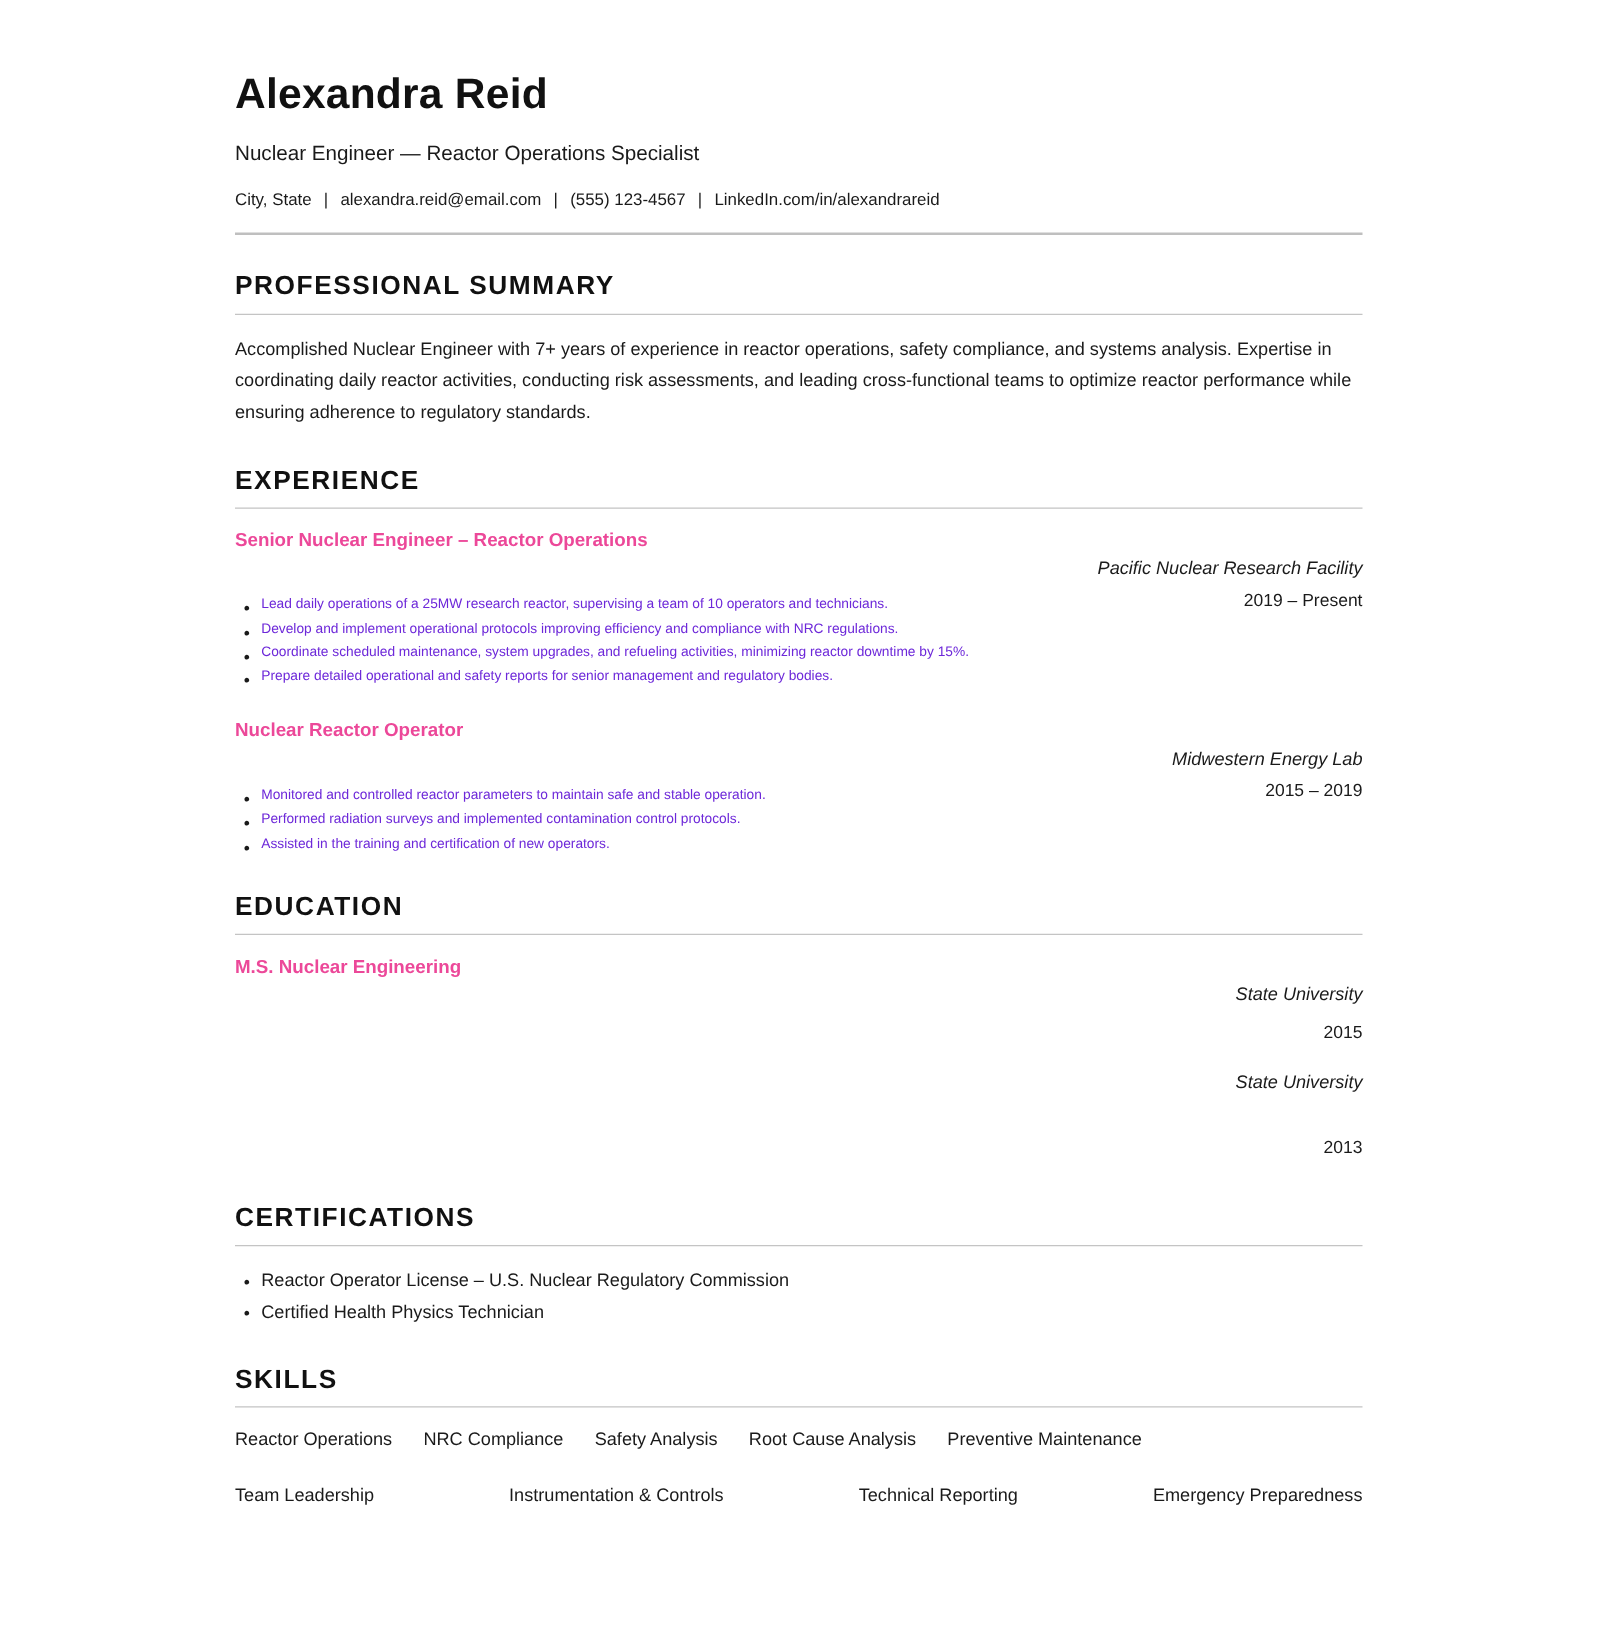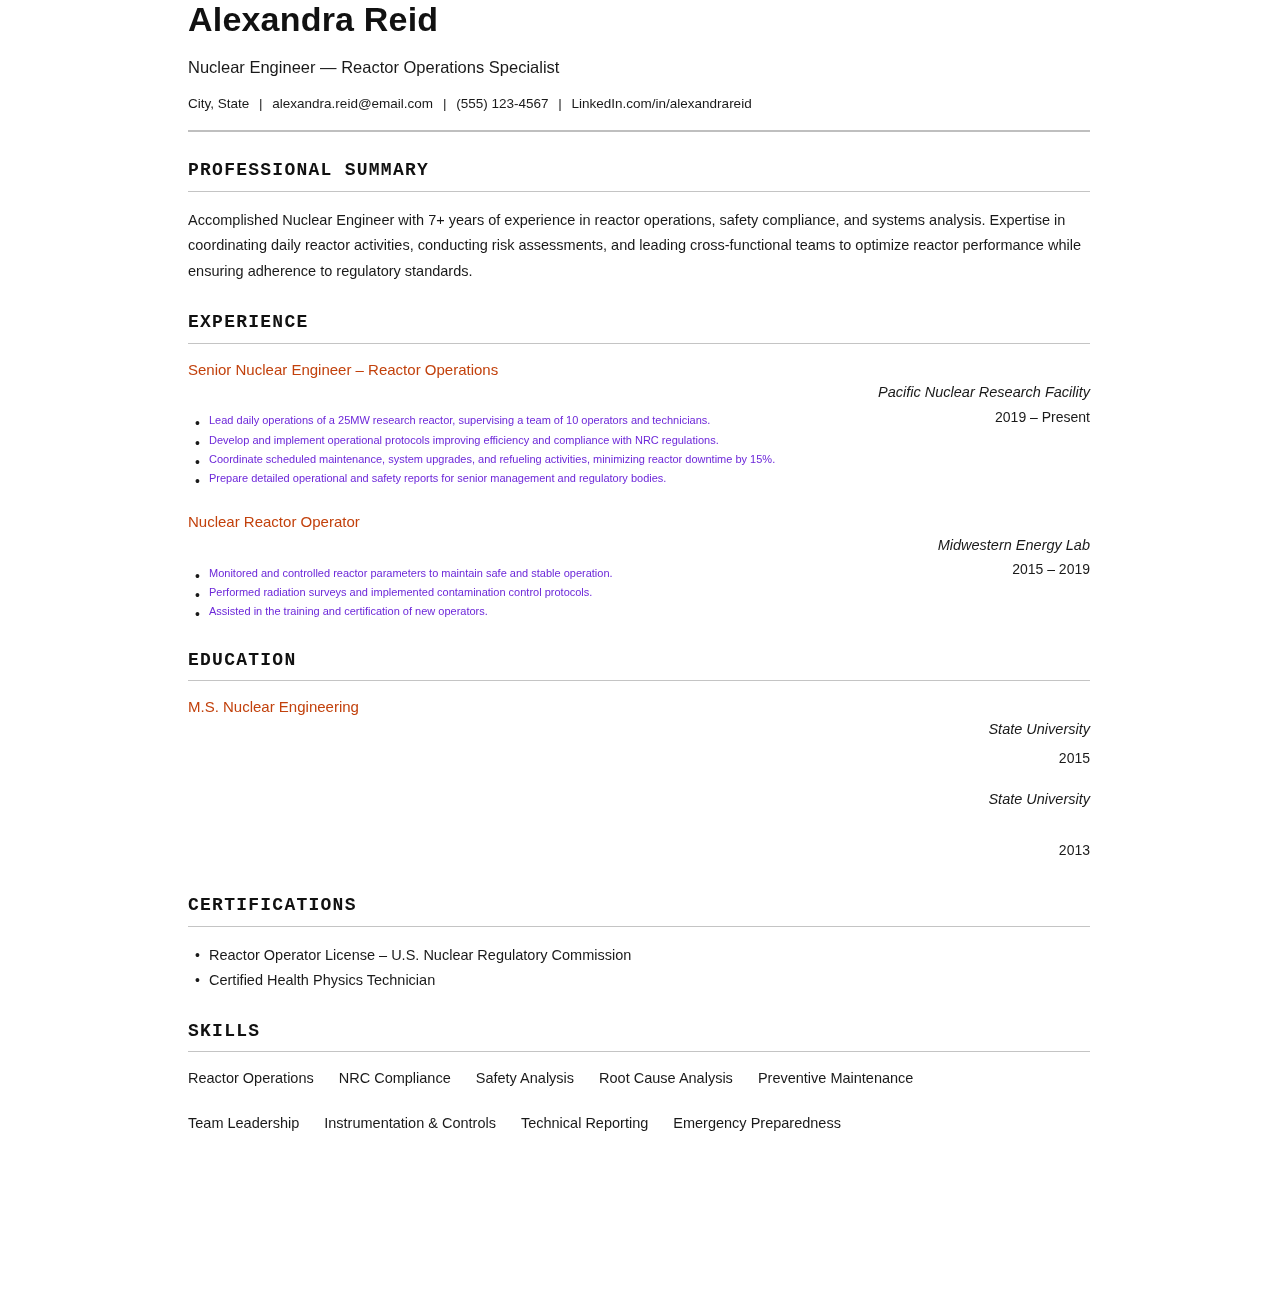--- a/index.html
+++ b/index.html
@@ -10,20 +10,21 @@
   body {
     width: 1278px;
     min-height: 1300px;
     font-family: "Liberation Sans", sans-serif;
     color: #1a1a1a;
     -webkit-font-smoothing: antialiased;
   }
   .page {
     width: 902px;
     margin: 0 0 0 188px;
+    padding-top: 56px;
     box-sizing: content-box;
   }
 
   
   .name {
     font-size: 34px;
     font-weight: bold;
     letter-spacing: 0.2px;
     line-height: 1.15;
     margin: 0 0 18px 0;
@@ -53,28 +54,27 @@
     margin: 0;
     height: 0;
     width: 100%;
   }
 
   
   .section {
     margin-top: 28px;
   }
   .section-title {
-    font-size: 18px;
+    font-size: 21px;
     font-weight: bold;
     letter-spacing: 1.25px;
     text-transform: uppercase;
     color: #111111;
     margin: 0 0 9px 0;
     line-height: 1.2;
-    font-family: Liberation Mono, monospace;
   }
   .section-rule {
     border: 0;
     border-top: 1.5px solid #c4c4c4;
     margin: 0 0 16px 0;
     height: 0;
     width: 100%;
   }
 
   
@@ -89,22 +89,22 @@
   
   .entry {
     position: relative;
     margin-bottom: 24px;
   }
   .entry:last-child {
     margin-bottom: 0;
   }
   .entry-title {
     font-size: 15px;
-    font-weight: normal;
-    color: #c2410c;
+    font-weight: bold;
+    color: #ec4899;
     line-height: 1.35;
     margin: 0 0 2px 0;
   }
   .entry-org {
     font-size: 14.5px;
     font-style: italic;
     color: #1a1a1a;
     line-height: 1.4;
     margin: 0;
     text-align: right;
@@ -181,20 +181,21 @@
     margin: 0;
   }
   .skills-row {
     display: flex;
     flex-wrap: nowrap;
     align-items: baseline;
     margin-bottom: 23px;
   }
   .skills-row:last-child {
     margin-bottom: 0;
+    justify-content: space-between;
   }
   .skill {
     font-size: 14.5px;
     line-height: 1.5;
     color: #1a1a1a;
     margin-right: 25px;
     white-space: nowrap;
   }
   .skill:last-child {
     margin-right: 0;

